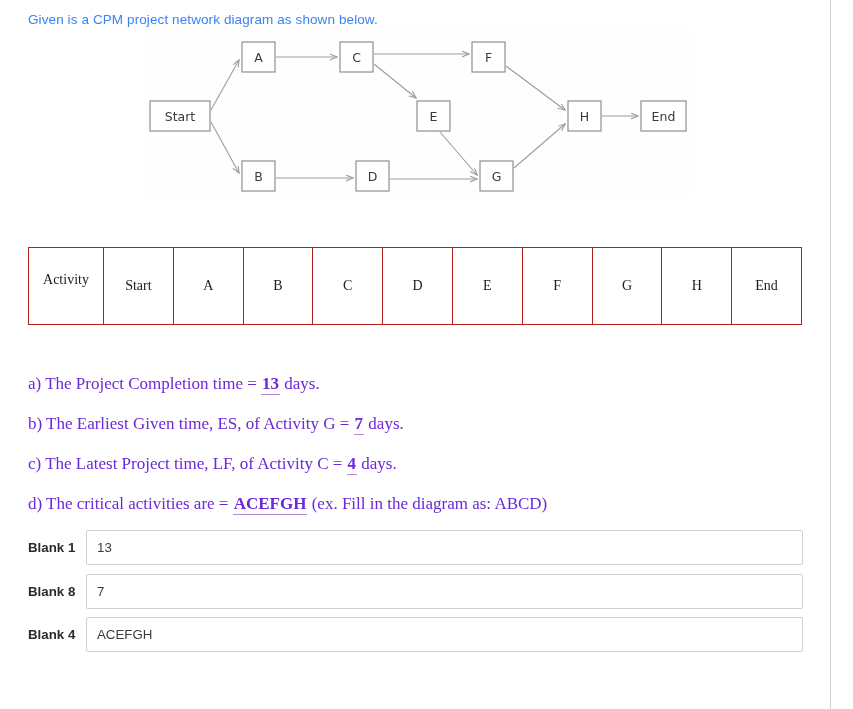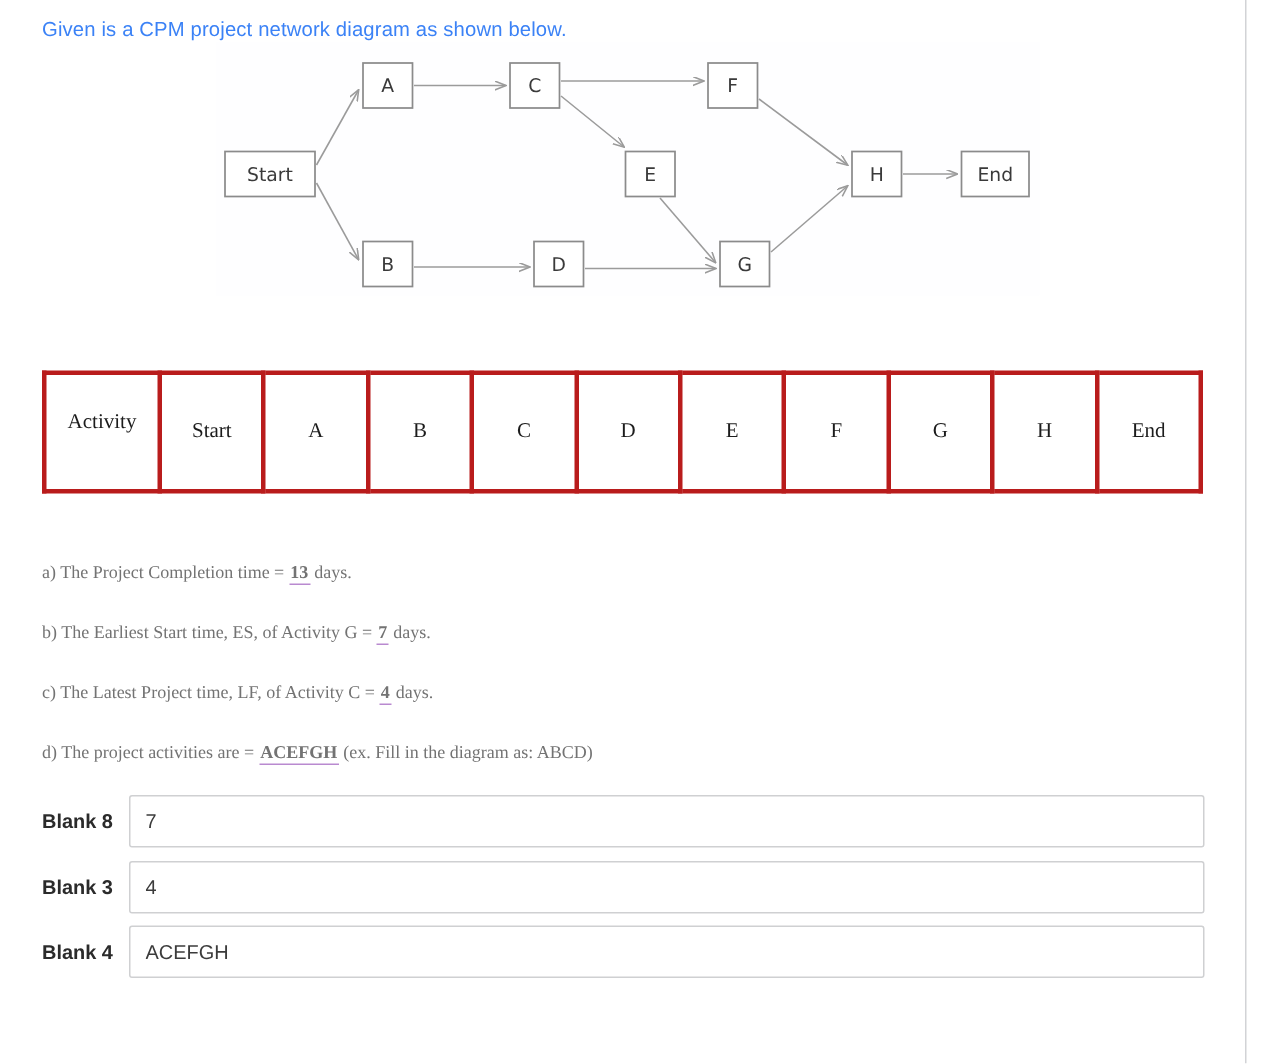--- a/index.html
+++ b/index.html
@@ -71,43 +71,43 @@
   .act-table {
     position: absolute;
     left: 28px;
     top: 247px;
     width: 774px;
     border-collapse: collapse;
     table-layout: fixed;
     font-family: "Liberation Serif", serif;
   }
   .act-table td {
-    border: 3px solid #b91c1c;
+    border: 1px solid #b91c1c;
     text-align: center;
     font-size: 14px;
     color: #1c1c1c;
     padding: 0;
   }
   .act-table tr.row-head td { height: 64px; vertical-align: middle; }
   .act-table tr.row-days td { height: 37px; vertical-align: middle; }
   .act-table td.lbl-activity {
     vertical-align: bottom;
     padding-bottom: 12px;
   }
   .col-first { width: 74px; }
 
   
   .answers {
     position: absolute;
     left: 28px;
     top: 374px;
     width: 780px;
     font-family: "Liberation Serif", serif;
-    font-size: 12px;
-    color: #737373;
+    font-size: 17px;
+    color: #6d28d9;
   }
   .answer-line { height: 40px; white-space: nowrap; }
   .ans-val {
     font-weight: bold;
     border-bottom: 1.4px solid #b98ad0;
     padding: 0 1px 1px 1px;
   }
 
   
   .blanks {
@@ -231,36 +231,36 @@
       <td>End</td>
     </tr>
   </tbody>
 </table>
 
 <div class="answers">
   <div class="answer-line">
     <span>a) The Project Completion time = </span><span class="ans-val">13</span><span> days.</span>
   </div>
   <div class="answer-line">
-    <span>b) The Earliest Start time, ES, of Activity G = </span><span class="ans-val">7</span><span> days.</span>
+    <span>b) The Earliest Given time, ES, of Activity G = </span><span class="ans-val">7</span><span> days.</span>
   </div>
   <div class="answer-line">
     <span>c) The Latest Project time, LF, of Activity C = </span><span class="ans-val">4</span><span> days.</span>
   </div>
   <div class="answer-line">
-    <span>d) The project activities are = </span><span class="ans-val">ACEFGH</span><span> (ex. Fill in the diagram as: ABCD)</span>
+    <span>d) The critical activities are = </span><span class="ans-val">ACEFGH</span><span> (ex. Fill in the diagram as: ABCD)</span>
   </div>
 </div>
 
 <div class="blanks">
+  <div class="blank-row">
+    <div class="blank-label">Blank 1</div>
+    <input class="blank-input" type="text" value="13" style="">
+  </div>
   <div class="blank-row">
     <div class="blank-label">Blank 8</div>
     <input class="blank-input" type="text" value="7" style="">
   </div>
   <div class="blank-row">
-    <div class="blank-label">Blank 3</div>
-    <input class="blank-input" type="text" value="4" style="">
-  </div>
-  <div class="blank-row">
     <div class="blank-label">Blank 4</div>
     <input class="blank-input" type="text" value="ACEFGH" style="">
   </div>
 </div>
 
 </body></html>

